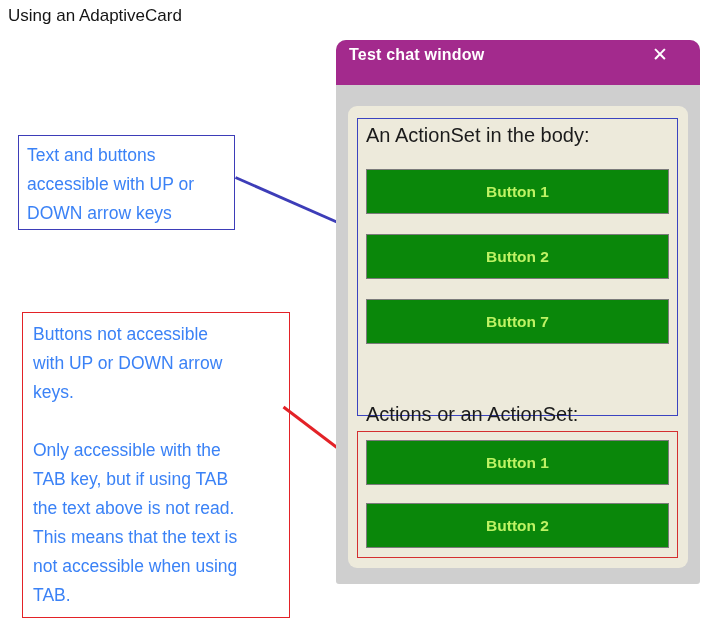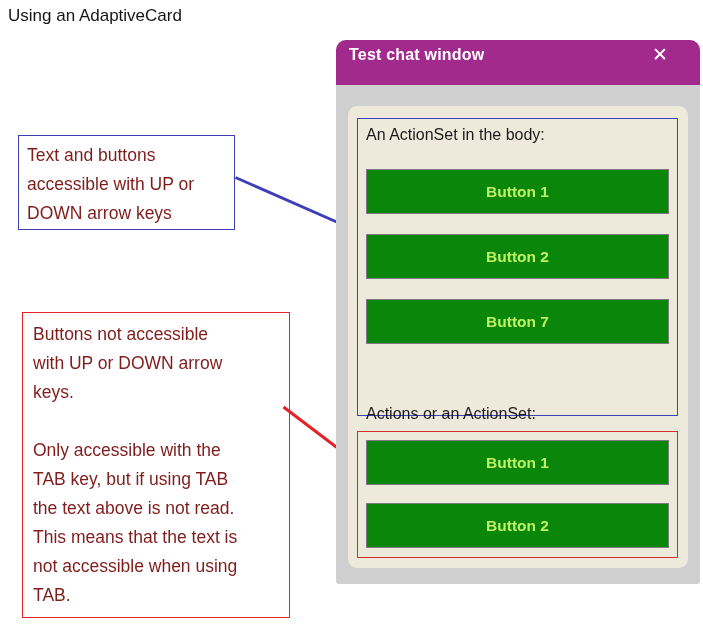--- a/index.html
+++ b/index.html
@@ -10,21 +10,21 @@
 
   
   .page-title {
     position: absolute; left: 8px; top: 4px;
     font-size: 17px; line-height: 24px; color: #151515;
   }
 
   
   .note {
     position: absolute; background: #ffffff;
-    font-size: 17.5px; line-height: 29px; color: #7f1d1d;
+    font-size: 17.5px; line-height: 29px; color: #3b82f6;
   }
   .note-text { white-space: pre-line; }
   .blue-note {
     left: 18px; top: 135px; width: 217px; height: 95px;
     border: 1.5px solid #3D3DB8; padding: 5px 8px;
   }
   .red-note {
     left: 22px; top: 312px; width: 268px; height: 306px;
     border: 1.5px solid #E32227; padding: 7px 10px;
   }
@@ -55,21 +55,21 @@
     background: #EDEADB; border-radius: 9px;
     padding: 12px 10px 10px 9px;
     font-size: 15.5px; color: #1b1b1b;
   }
 
   .body-section {
     border: 1px solid #3B44C0;
     padding: 6px 8px 0 8px;
     height: 298px;
   }
-  .card-label { font-size: 16px; line-height: 20px; color: #1b1b1b; }
+  .card-label { font-size: 20px; line-height: 20px; color: #1b1b1b; }
   .footer-label { margin-top: 60px; }
 
   .abtn {
     display: block; width: 100%; height: 45px;
     background: #0A870A; border: 1px solid #7B7B7B;
     color: #bef264; font-weight: bold; font-size: 15.5px;
     font-family: "Liberation Sans", "DejaVu Sans", sans-serif;
     text-align: center; cursor: pointer;
   }
   .body-section .abtn.first { margin-top: 24px; }

